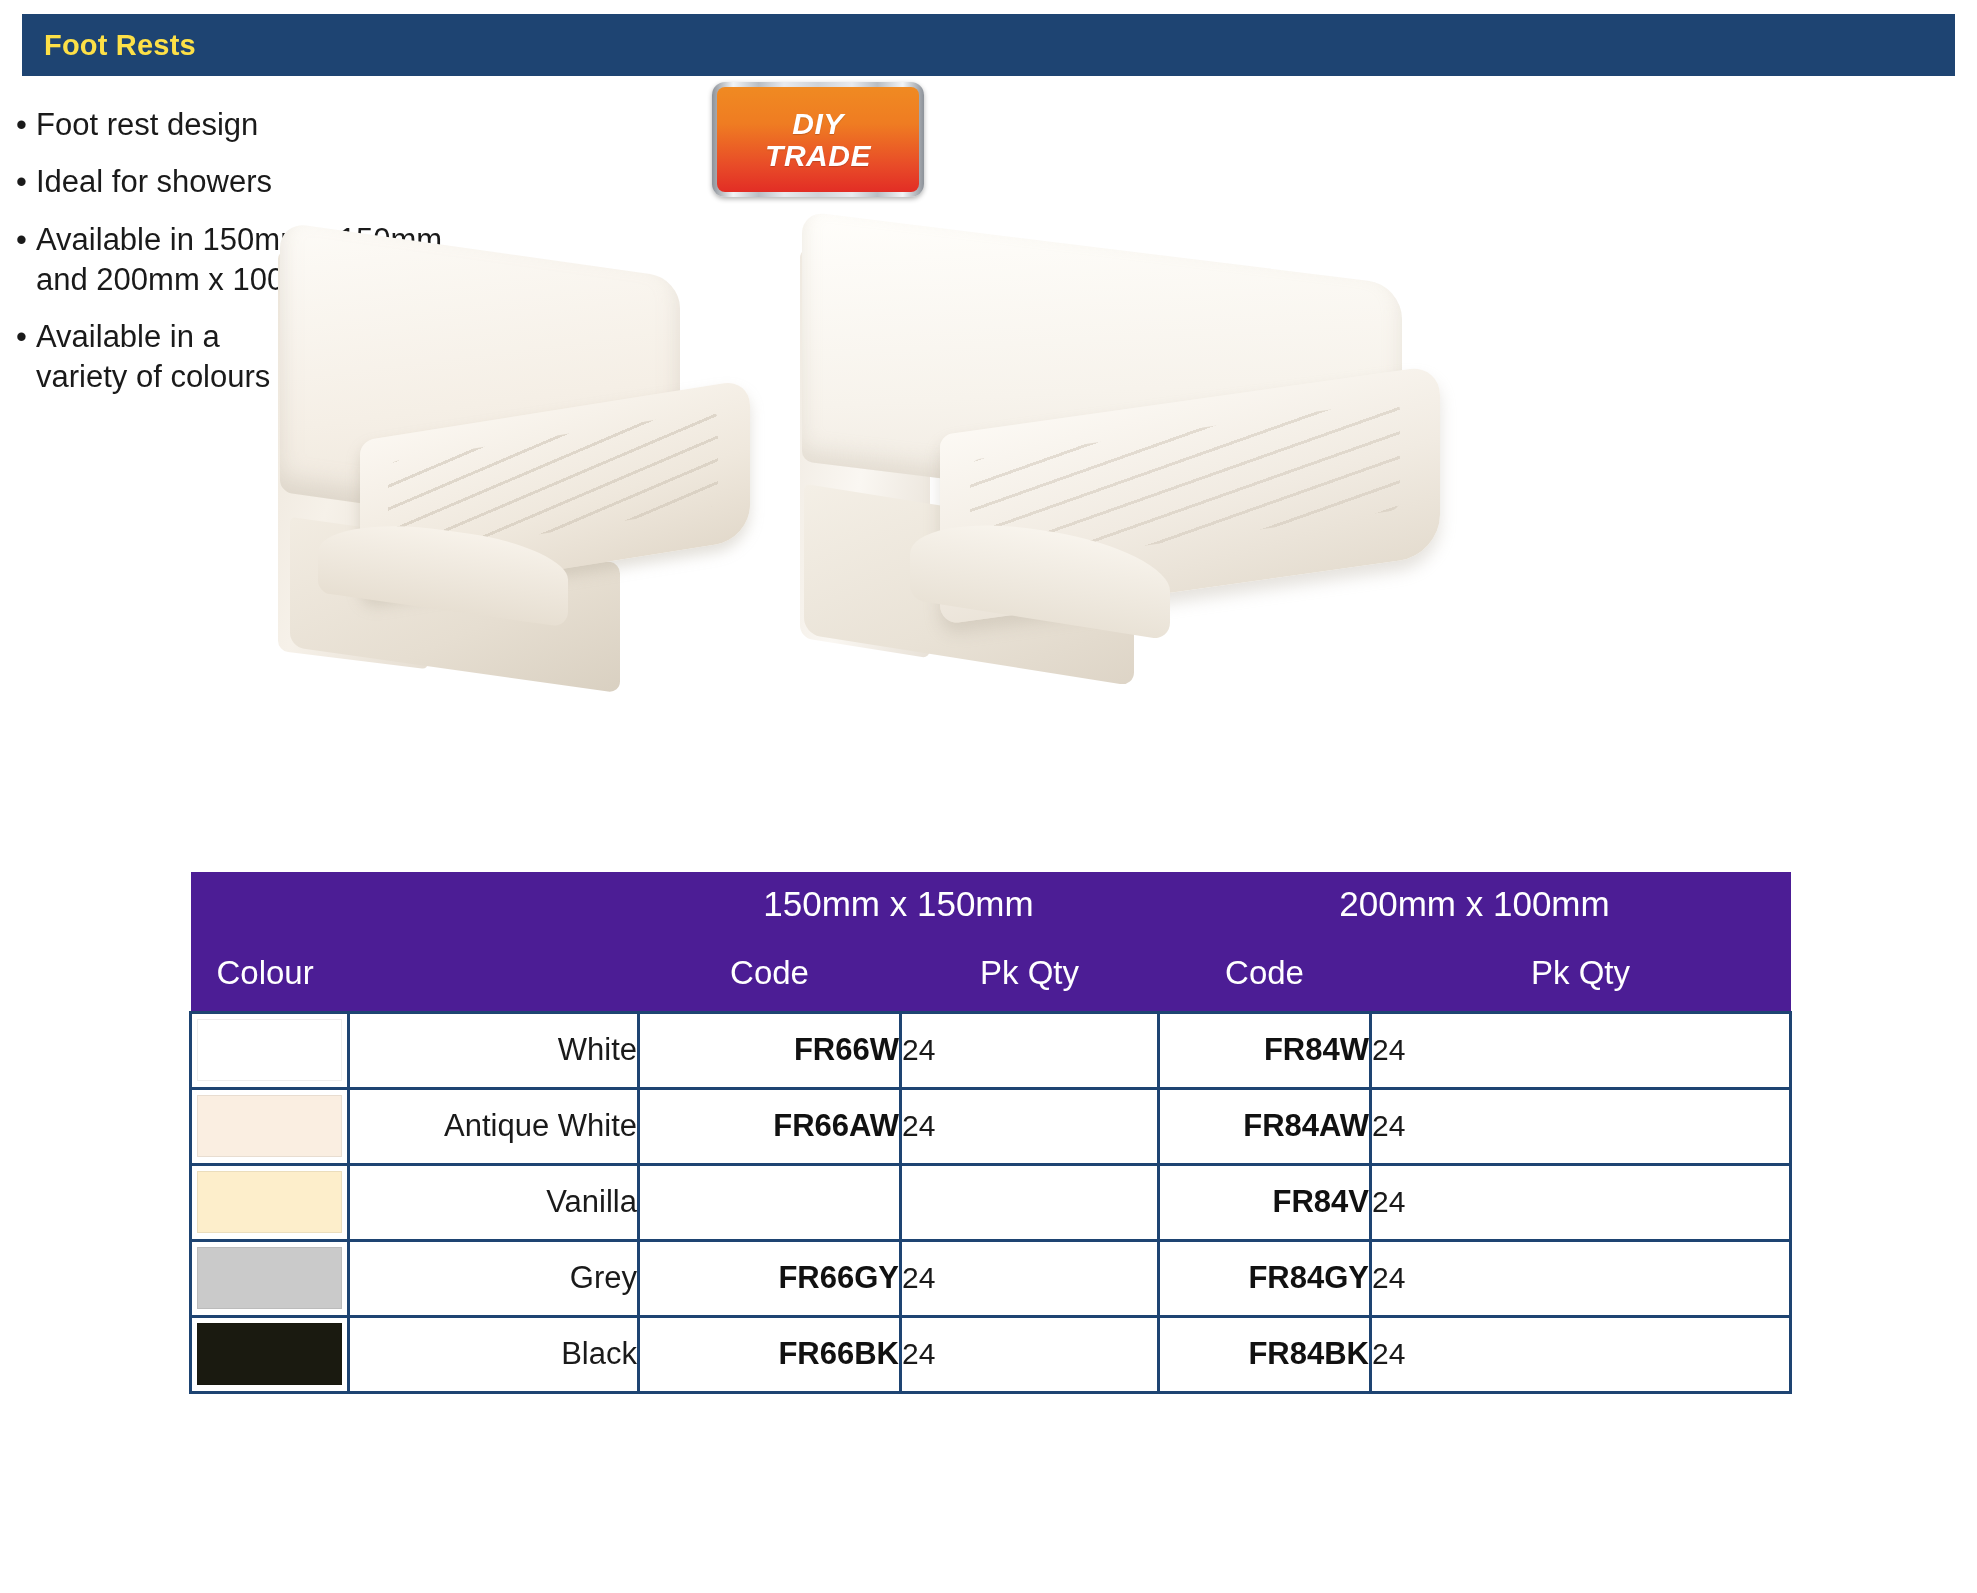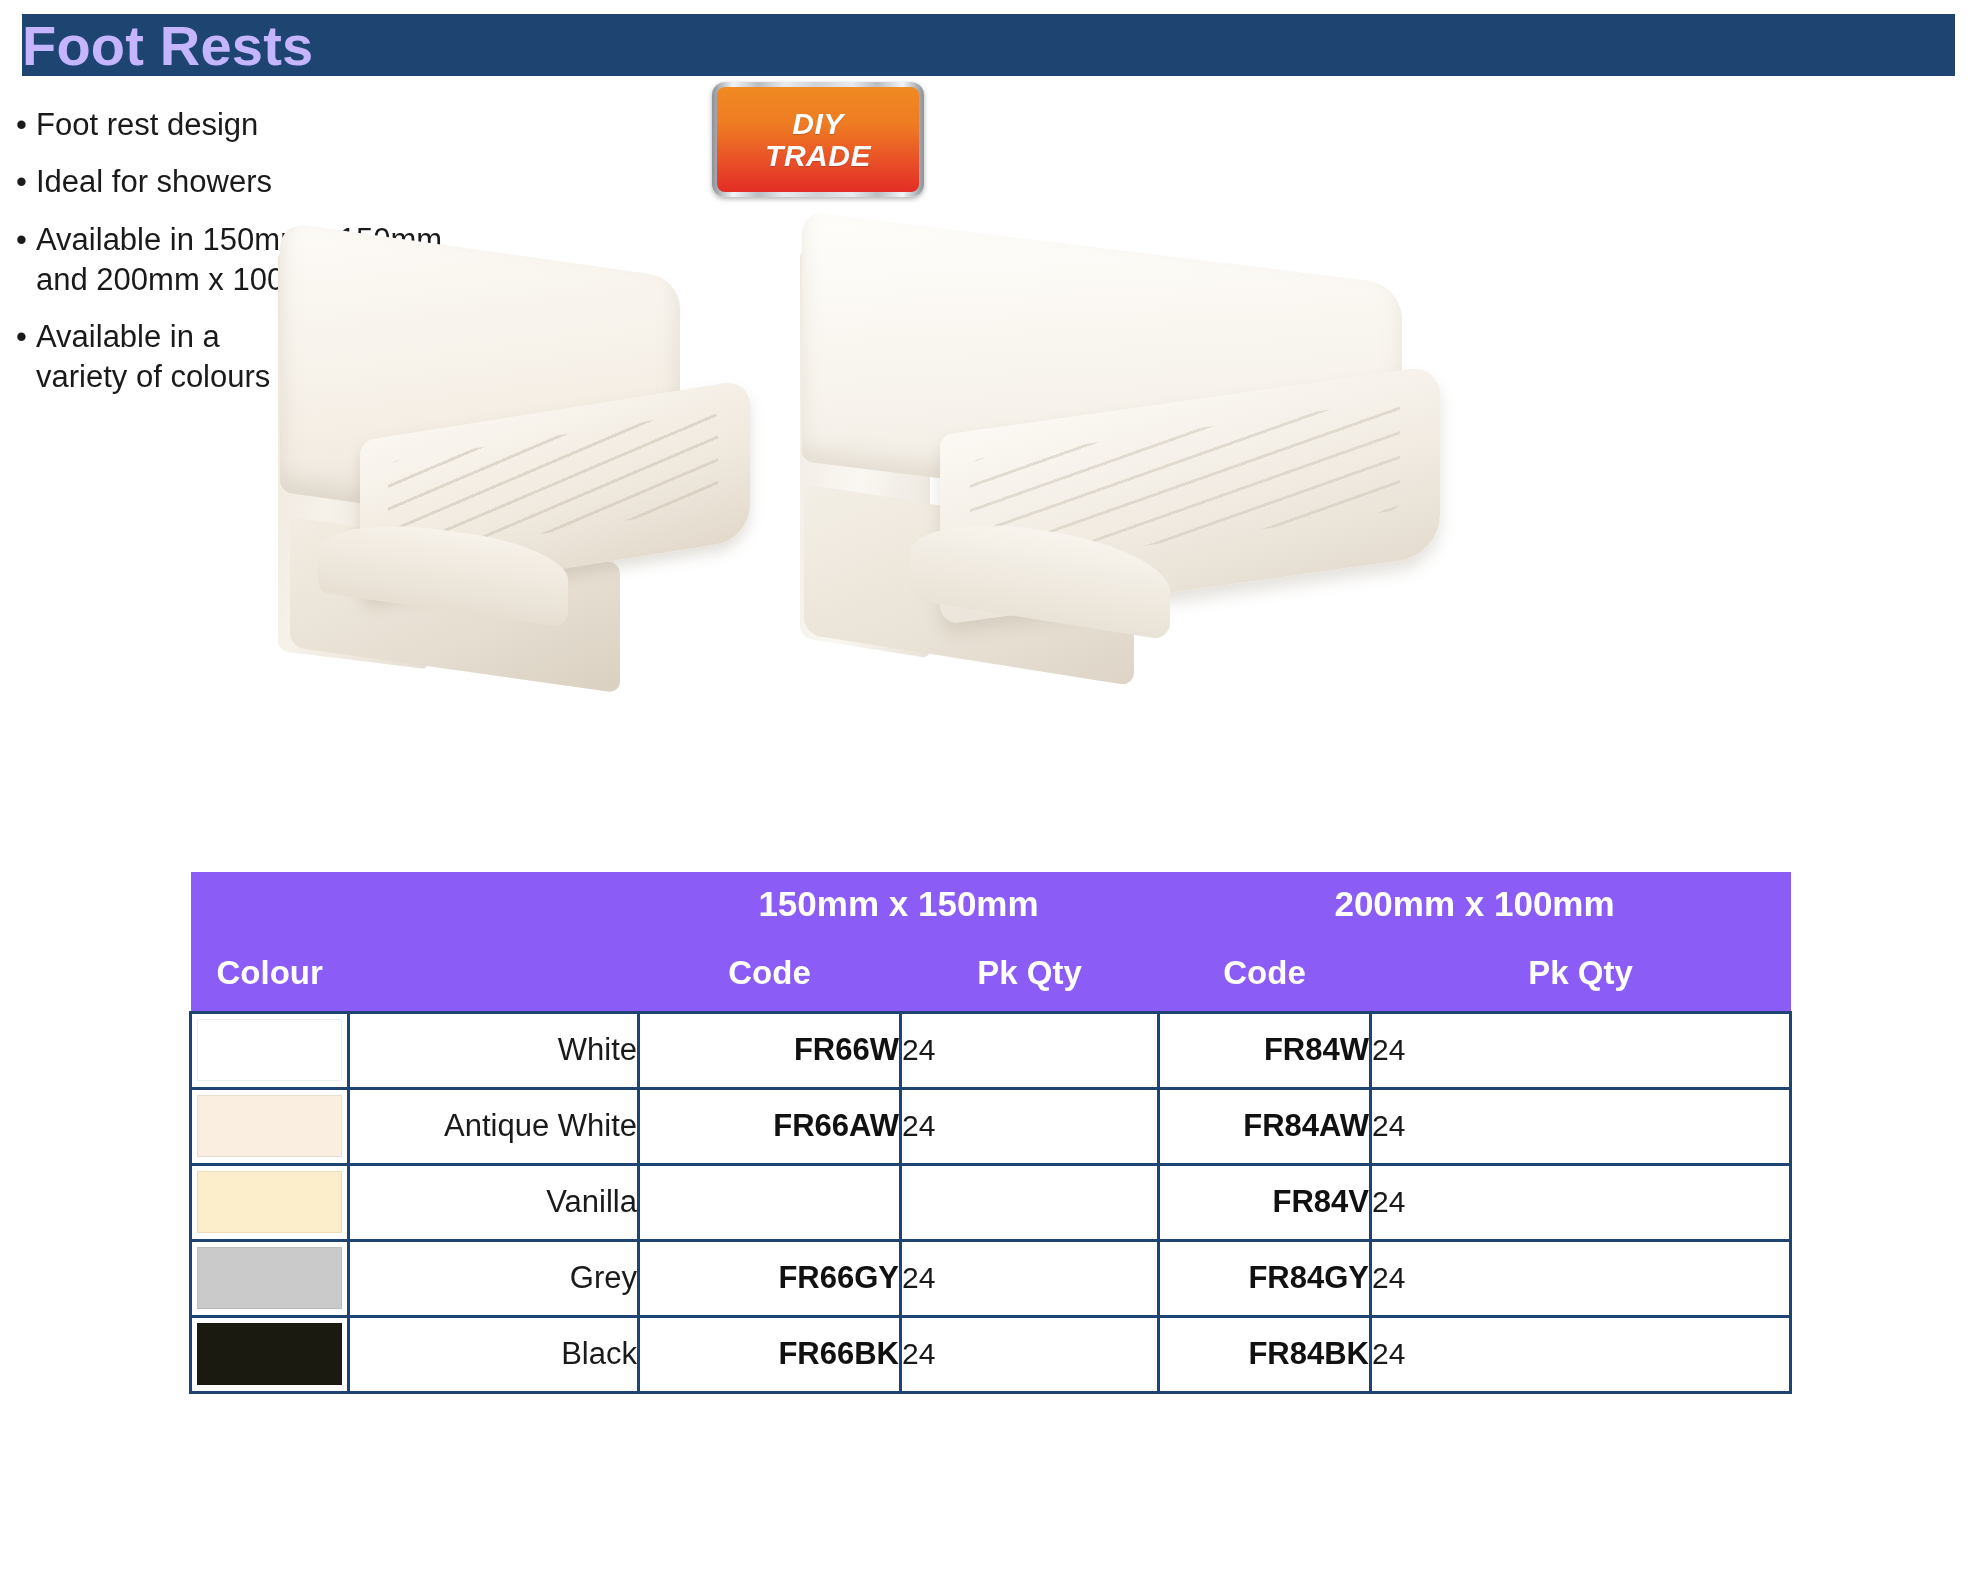--- a/index.html
+++ b/index.html
@@ -11,22 +11,22 @@
     overflow:hidden;
   }
 
   
   .title-bar{
     position:absolute;left:22px;top:14px;width:1933px;height:62px;
     background:#1e4472;
     display:flex;align-items:center;
   }
   .title-bar .title-text{
-    color:#c4b5fd;font-size:56px;font-weight:bold;
-    letter-spacing:0.2px;
+    color:#fde047;font-size:29px;font-weight:bold;
+    letter-spacing:0.2px;margin-left:22px;
   }
 
   
   .features{
     position:absolute;left:16px;top:105px;width:500px;
   }
   .feature-item{
     display:flex;align-items:flex-start;
     font-size:31px;color:#1a1a1a;line-height:1.30;
     margin-bottom:17px;
@@ -159,23 +159,23 @@
     width:1600px;
     border-collapse:collapse;
     table-layout:fixed;
   }
   .spec-table th,.spec-table td{
     border:3px solid #1e4472;
     padding:0;
     box-sizing:border-box;
   }
   .thead-cell{
-    background:#8b5cf6;color:#ffffff;
+    background:#4c1d95;color:#ffffff;
     border:none !important;
-    font-weight:bold;
+    font-weight:normal;
     height:64px;
     vertical-align:middle;
   }
   .thead-group{font-size:35px;text-align:center;}
   .thead-sub{font-size:33px;height:76px;}
   .th-colour{text-align:left;padding-left:26px !important;}
   .th-center{text-align:center;}
 
   .row-cell{
     height:76px;background:#ffffff;

